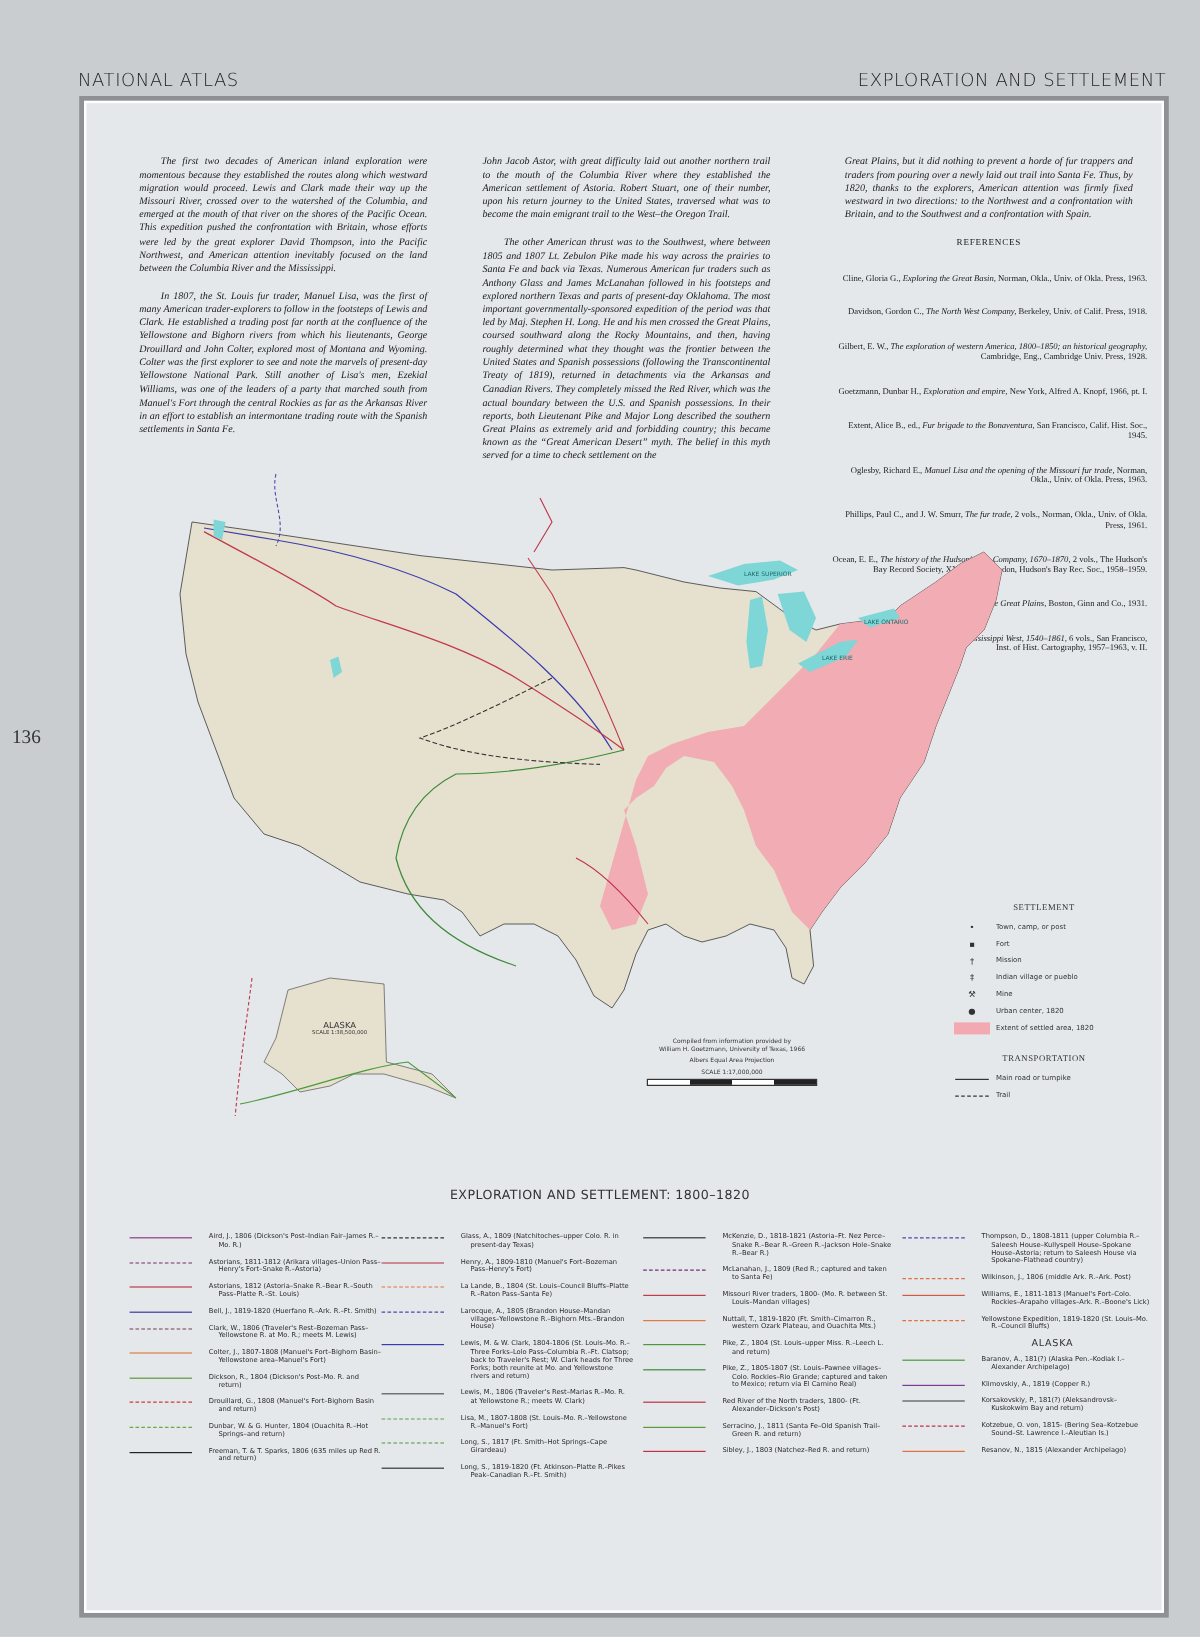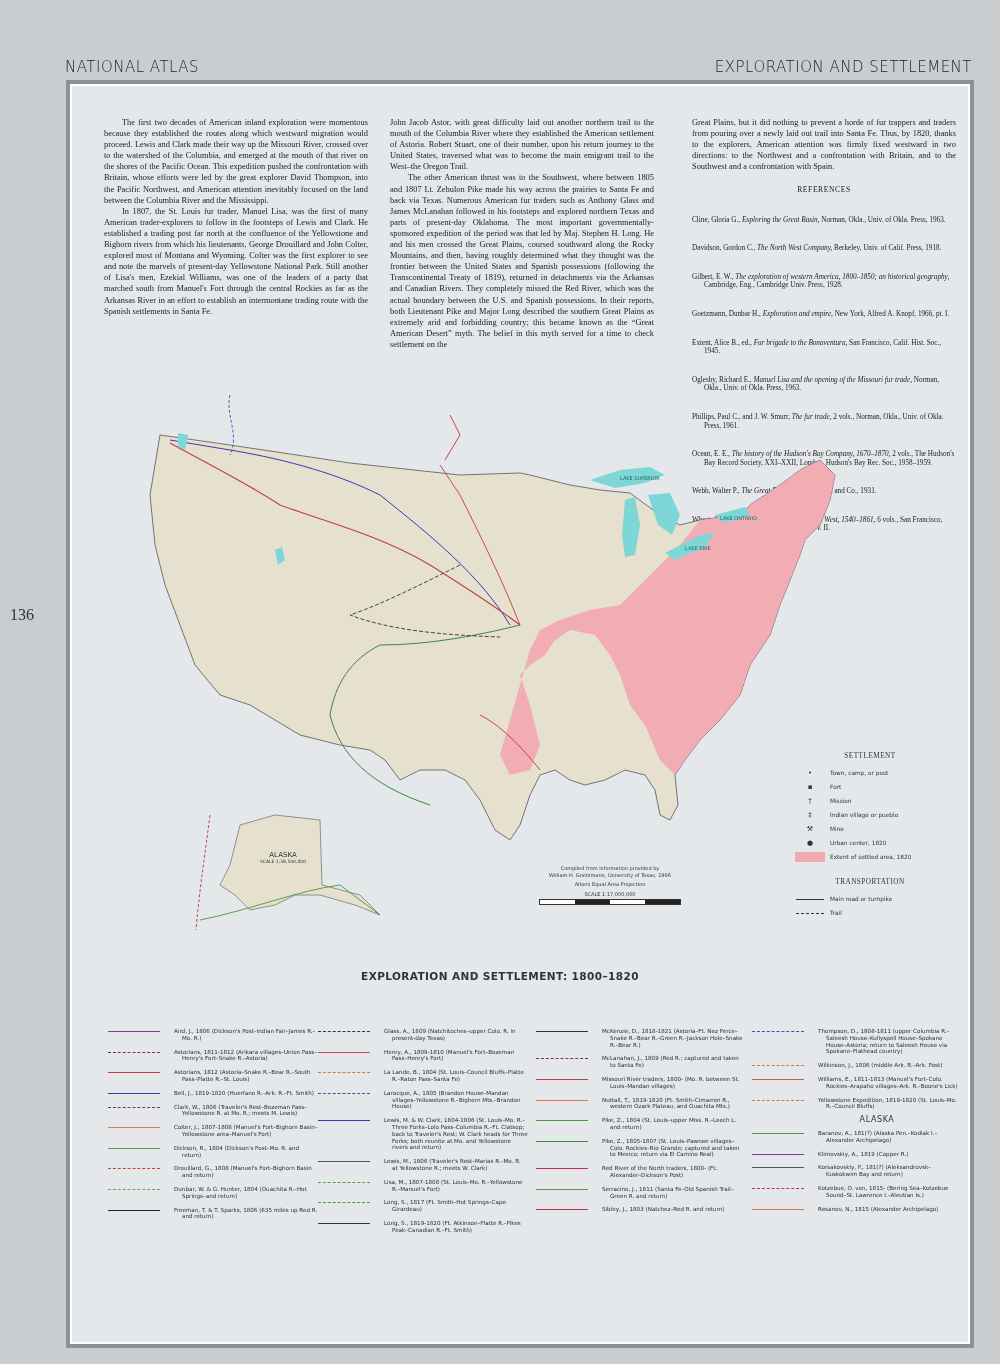--- a/index.html
+++ b/index.html
@@ -5,24 +5,24 @@
   html, body { margin:0; padding:0; }
   body { width:1000px; height:1364px; background:#c9cdd0; font-family:"Liberation Serif", serif; color:#1b1b1b; position:relative; overflow:hidden; }
   .hdr { position:absolute; top:58px; font-family:"DejaVu Sans", sans-serif; font-size:15px; letter-spacing:0.5px; color:#222; font-weight:300; }
   .hdr.left { left:65px;text-align:right; }
   .hdr.right { right:28px; }
   .page-num { position:absolute; left:10px; top:606px; font-size:16px; color:#333; font-family:"Liberation Serif", serif; }
   .frame { position:absolute; left:66px; top:80px; width:908px; height:1268px; background:#8d9194; padding:3px; box-sizing:border-box; }
   .sheet { position:absolute; left:4px; top:4px; right:4px; bottom:4px; background:#e4e8ea; border:2px solid #fff; box-sizing:border-box; }
   .cols { position:absolute; left:34px; top:28px; width:846px; height:352px; font-size:8.4px; line-height:11.1px; text-align:justify; }
   .col { position:absolute; top:0; width:264px; }
-  .col p { margin:0; text-indent:18px; }
+  .col p { margin:12px; text-indent:18px;font-style:italic; }
   .col p.noindent { text-indent:0; }
   .refs-title { text-align:center; font-size:7.6px; letter-spacing:0.6px; margin:12px 0 8px; font-family:"Liberation Serif", serif; }
-  .ref { font-size:7.2px; line-height:8.6px; padding-left:12px; text-indent:-12px; margin-bottom:3px; text-align:left;margin-top:20px; }
+  .ref { font-size:7.2px; line-height:8.6px; padding-left:12px; text-indent:-12px; margin-bottom:3px; text-align:right;margin-top:20px; }
   .ref i { font-style:italic; }
   .map { position:absolute; left:66px; top:350px; width:800px; height:560px; }
   .legend-settle { position:absolute; left:722px; top:670px; width:160px; font-family:"DejaVu Sans", sans-serif; font-size:5.8px; color:#333; }
   .legend-settle .t { text-align:center; font-size:7.2px; letter-spacing:0.5px; margin-bottom:6px; font-family:"Liberation Serif", serif; }
   .lrow { display:flex; align-items:center; height:14px; }
   .lsym { width:40px; display:flex; justify-content:center; align-items:center; font-size:7px; }
   .swatch { width:30px; height:10px; background:#f2a9b2; }
   .scale-note { position:absolute; left:480px; top:510px; width:180px; text-align:center; font-family:"DejaVu Sans", sans-serif; font-size:5px; color:#333; line-height:6.5px; }
   .alaska-label { position:absolute; left:260px; top:851px; font-family:"DejaVu Sans", sans-serif; font-size:6px; color:#333; text-align:center; }
   .bottom-title { position:absolute; left:0; right:0; top:922px; text-align:center; font-family:"DejaVu Sans", sans-serif; font-size:10.5px; letter-spacing:0.4px; color:#333; }
@@ -160,21 +160,21 @@
       </div>
       <div class="lrow">
         <span class="lsym">
           <span style="display:inline-block;width:28px;border-top:1px dashed #333"></span>
         </span>
         <span>Trail</span>
       </div>
     </div>
 </div>
 
-<div class="bottom-title" style="top:970px;font-weight:bold;">EXPLORATION AND SETTLEMENT: 1800–1820</div>
+<div class="bottom-title" style="top:990px;">EXPLORATION AND SETTLEMENT: 1800–1820</div>
 <div class="leg" style="left:108px; top:1028px;" id="leg1">
     <div class="li">
       <span class="line" style="border-top-color: rgb(138, 58, 138);"></span>
       <span class="txt">Aird, J., 1806 (Dickson's Post–Indian Fair–James R.–Mo. R.)</span>
     </div>
     <div class="li">
       <span class="line dash" style="border-top-color: rgb(122, 42, 106);"></span>
       <span class="txt">Astorians, 1811-1812 (Arikara villages–Union Pass–Henry's Fort–Snake R.–Astoria)</span>
     </div>
     <div class="li">

